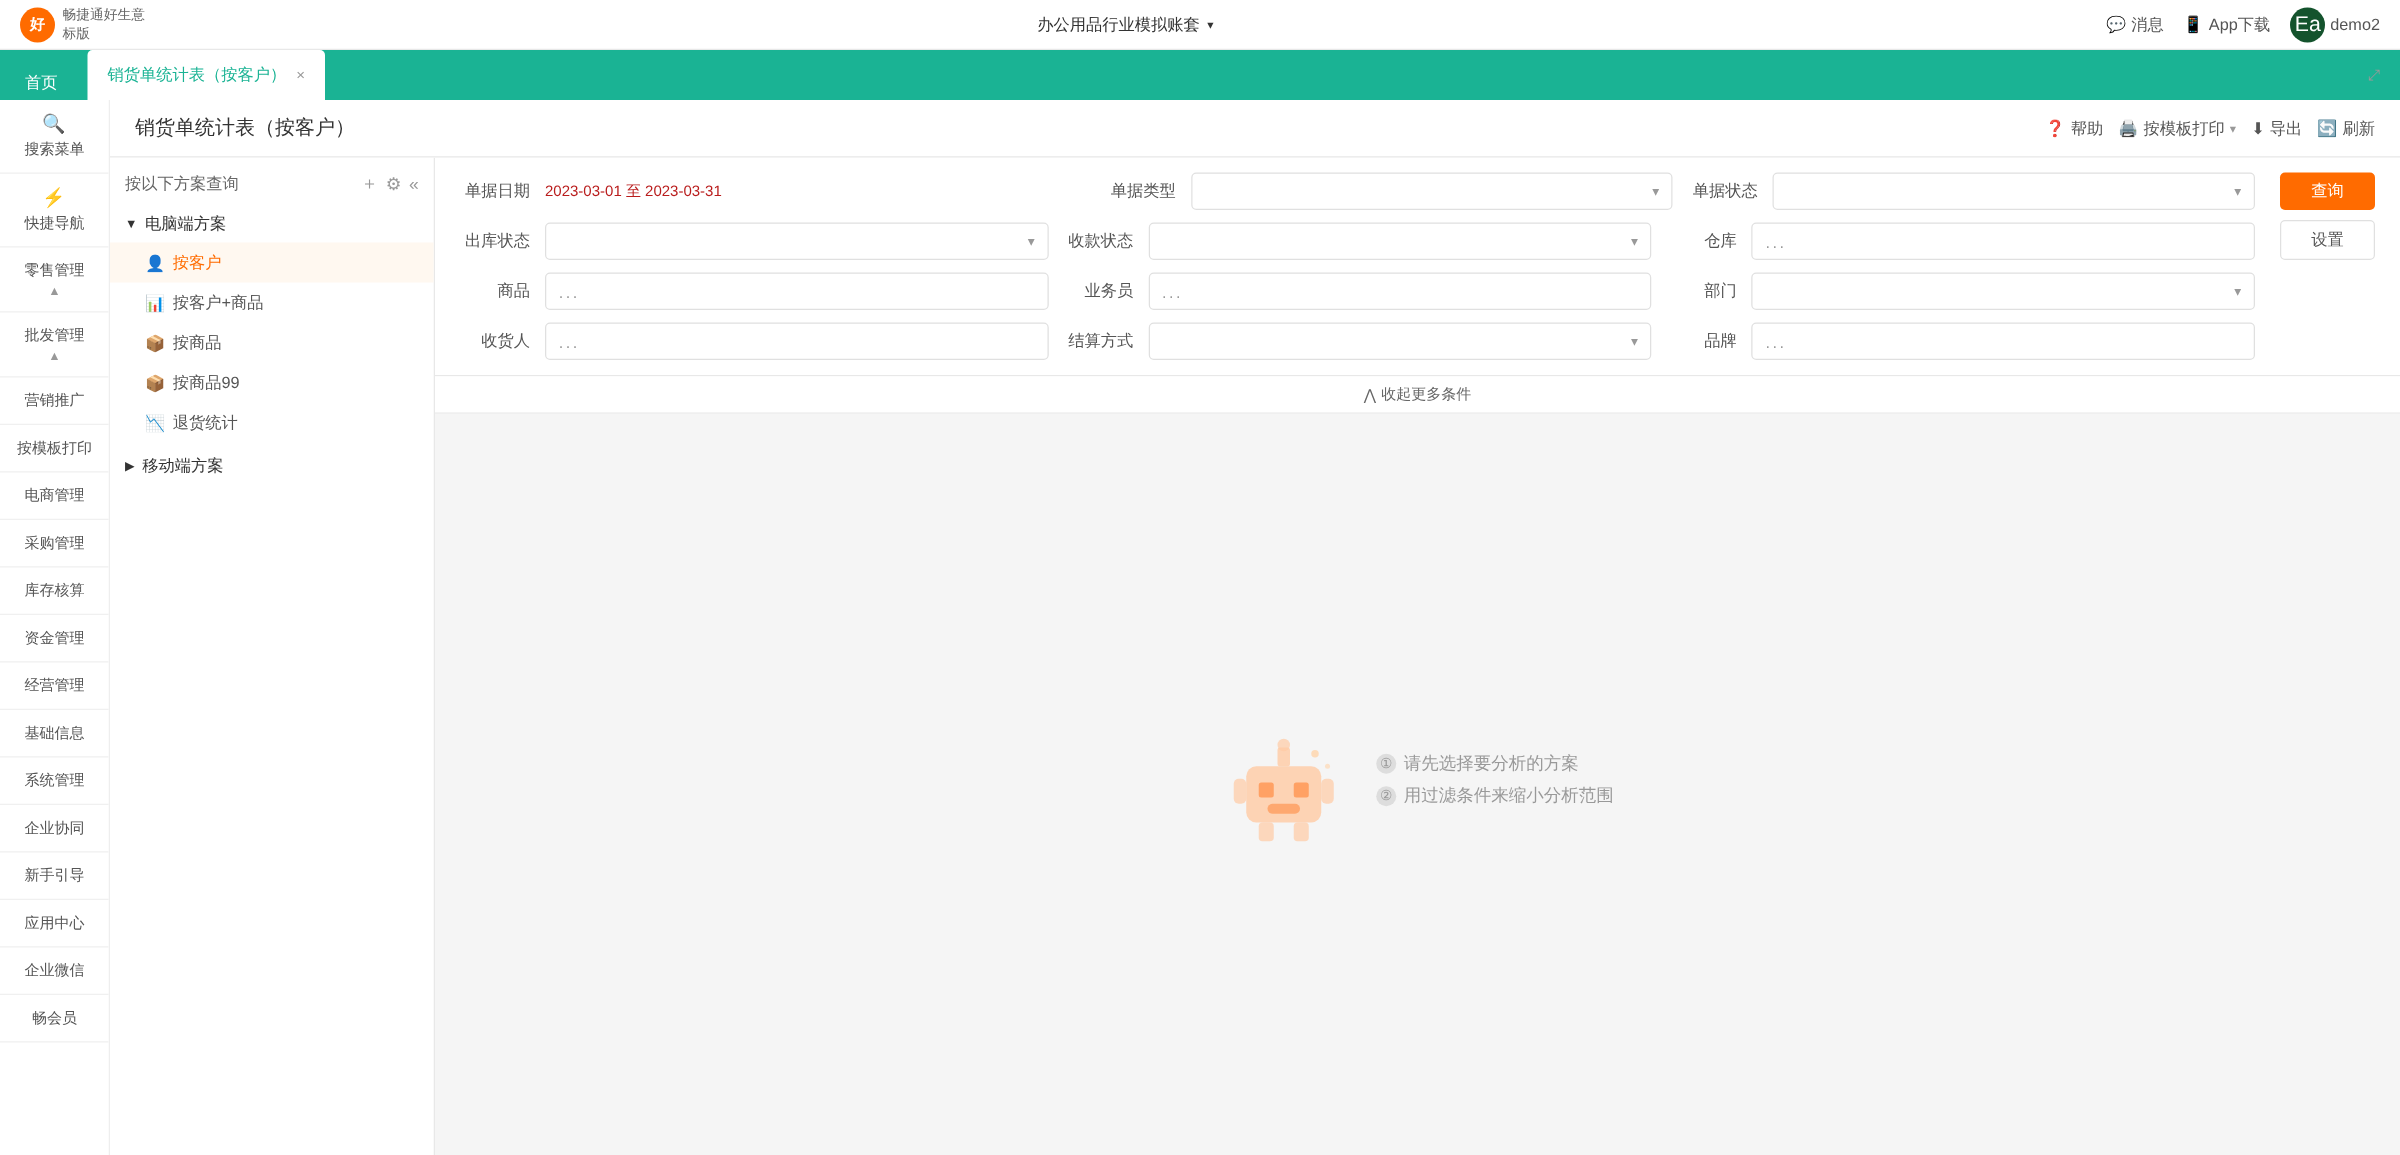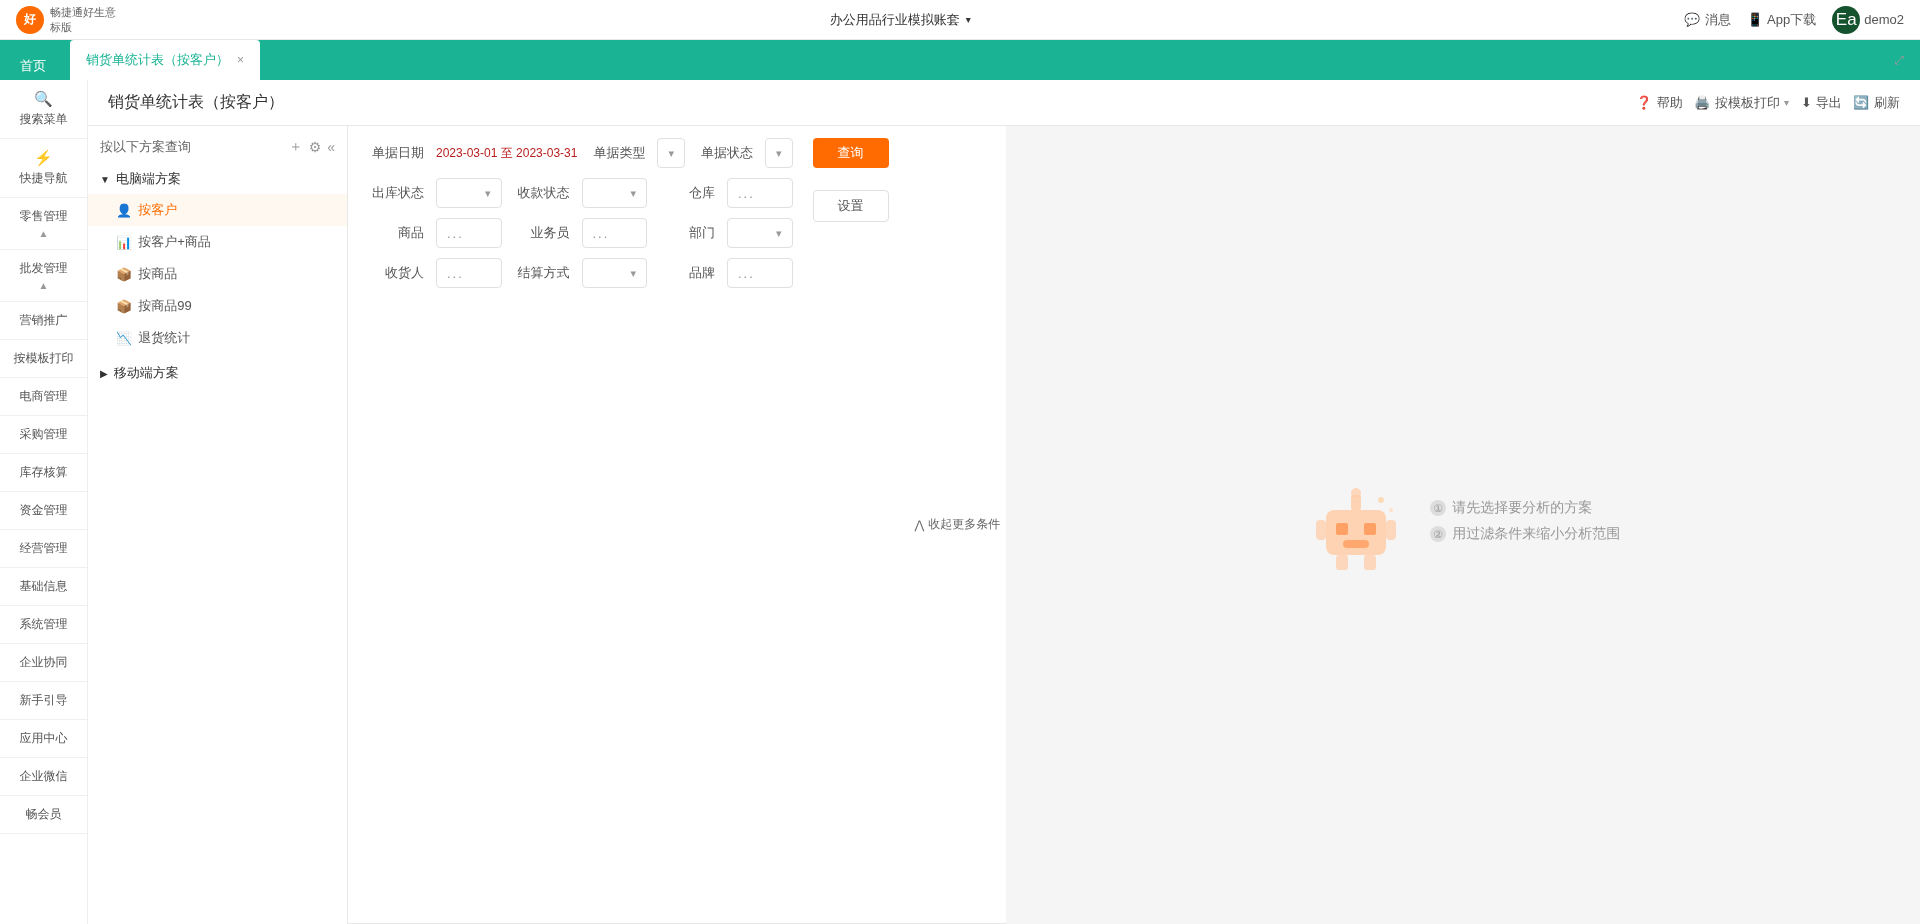--- a/index.html
+++ b/index.html
@@ -124,21 +124,21 @@
       cursor: pointer;
       color: #555;
       font-size: 13px;
       gap: 6px;
     }
     .scheme-item.active { color: #ff6b00; background: #fff8f0; }
     .scheme-item .scheme-icon { font-size: 13px; color: #999; }
     .scheme-item.active .scheme-icon { color: #ff6b00; }
 
     
-    .right-panel { flex: 1; display: flex; flex-direction: row; overflow: hidden; background: #f5f5f5; }
+    .right-panel { flex: 1; display: flex; flex-direction: column; overflow: hidden; background: #f5f5f5; }
     .filter-area {
       background: #fff;
       padding: 12px 20px;
       border-bottom: 1px solid #e8e8e8;
       flex-shrink: 0;
     }
     .filter-row { display: flex; align-items: center; gap: 12px; margin-bottom: 10px; }
     .filter-row:last-child { margin-bottom: 0; }
 
     .filter-label { color: #555; font-size: 13px; white-space: nowrap; min-width: 56px; text-align: right; }
@@ -171,21 +171,21 @@
     .date-btn.active {
       background: #ff6b00;
       color: white;
       border-radius: 10px;
     }
     .date-range { font-size: 12px; color: #b91c1c; white-space: nowrap; }
 
     .action-btns {
       display: flex;
       flex-direction: column;
-      gap: 22px;
+      gap: 8px;
       margin-left: 8px;
       flex-shrink: 0;
     }
     .btn-search {
       background: #ff6b00;
       color: white;
       border: none;
       border-radius: 4px;
       padding: 6px 24px;
       cursor: pointer;

